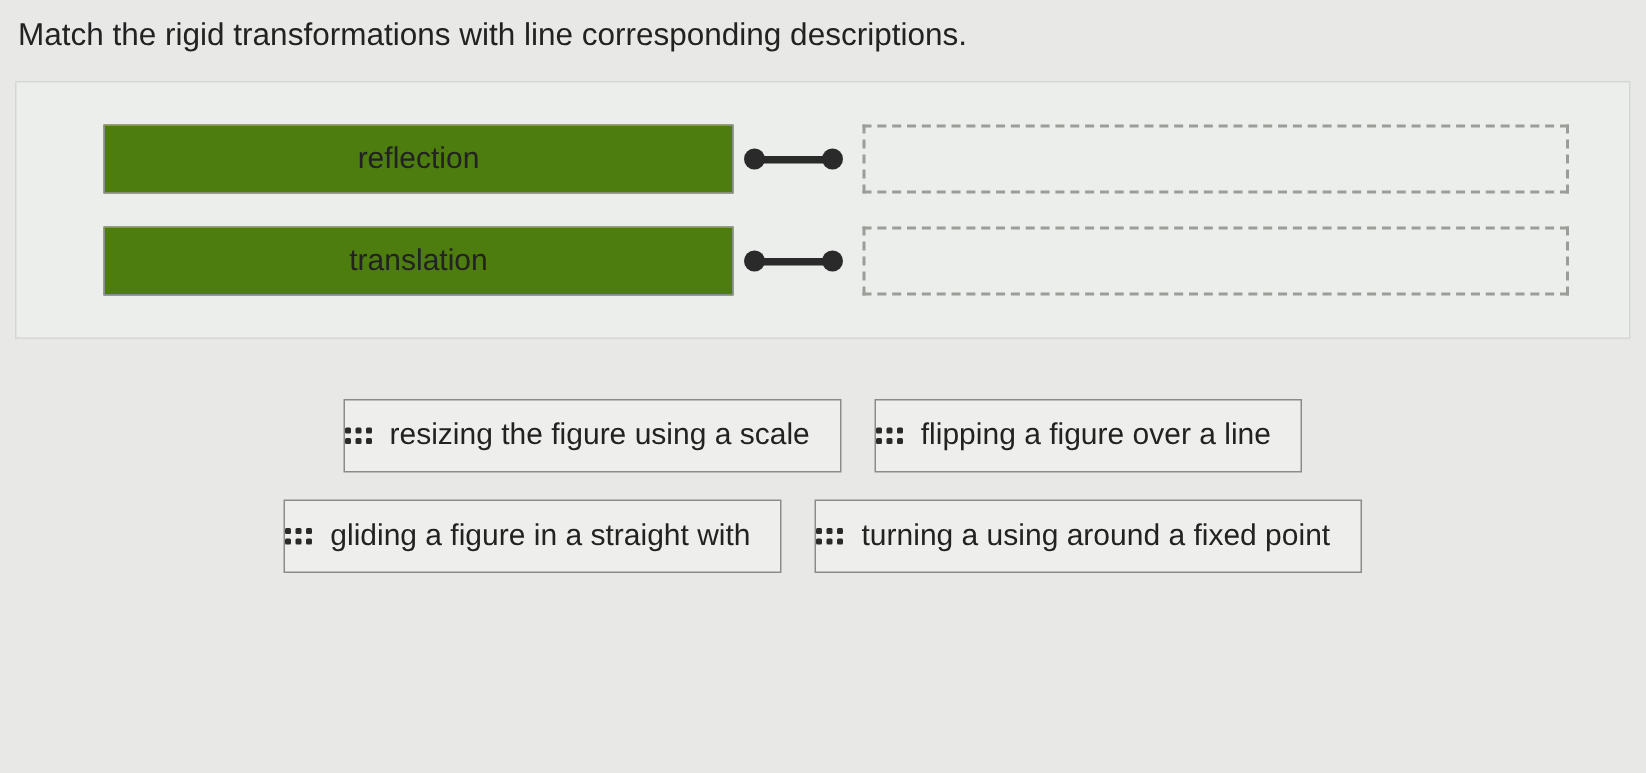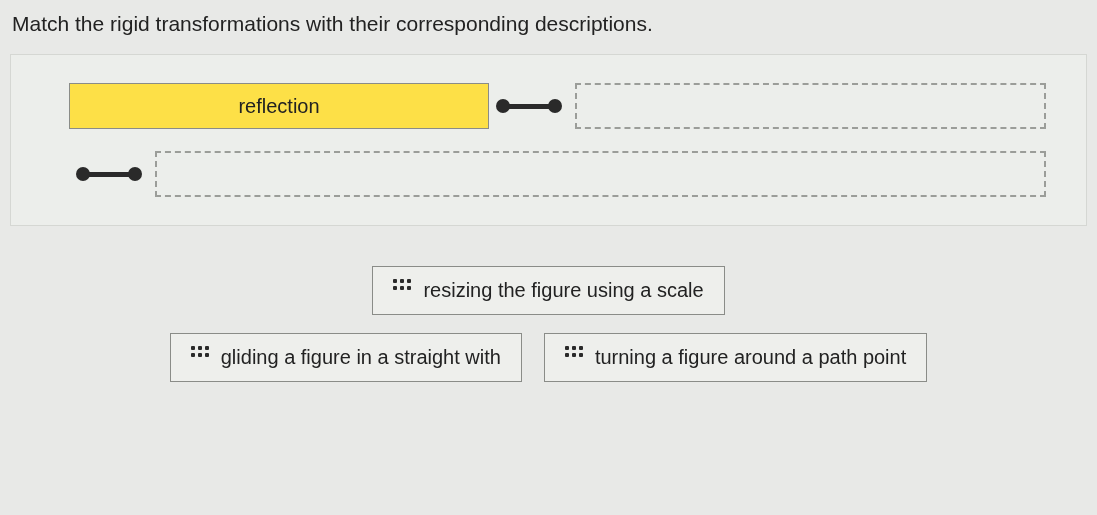--- a/index.html
+++ b/index.html
@@ -35,21 +35,21 @@
       align-items: center;
       margin-bottom: 22px;
     }
     .match-row:last-child {
       margin-bottom: 0;
     }
     .term-box {
       width: 420px;
       height: 46px;
       border: 1px solid #8a8c88;
-      background: #fde047;
+      background: #4d7c0f;
       display: flex;
       align-items: center;
       justify-content: center;
       font-size: 20px;
       color: #222;
     }
     .connector {
       width: 80px;
       height: 46px;
       display: flex;
@@ -92,25 +92,25 @@
       padding: 0 60px;
     }
     .options-row {
       display: flex;
       gap: 22px;
       justify-content: center;
     }
     .option-tile {
       border: 1px solid #8a8c88;
       background: #eeefec;
-      padding: 12px 20px 12px 20px;
+      padding: 12px 20px 12px 0;
       font-size: 20px;
       color: #222;
       display: flex;
-      align-items: flex-start;
+      align-items: center;
       gap: 12px;
       cursor: grab;
       white-space: nowrap;
     }
     .grip {
       display: inline-flex;
       flex-direction: column;
       gap: 3px;
     }
     .grip-row {
@@ -122,36 +122,39 @@
       height: 4px;
       background: #2a2a2a;
       border-radius: 1px;
     }
   </style>
 </head>
 <body>
 
 <div class="page">
 
-  <div class="question-text">Match the rigid transformations with their corresponding descriptions.</div>
+  <div class="question-text">Match the rigid transformations with line corresponding descriptions.</div>
 
   <div class="match-area">
 
     <div class="match-row">
       <div class="term-box">
         <span>reflection</span>
       </div>
       <div class="connector">
         <div class="connector-line"></div>
       </div>
       <div class="dropzone"></div>
     </div>
 
 
     <div class="match-row">
+      <div class="term-box">
+        <span>translation</span>
+      </div>
       <div class="connector">
         <div class="connector-line"></div>
       </div>
       <div class="dropzone"></div>
     </div>
 
   </div>
 
   <div class="options-area">
     <div class="options-row">
@@ -163,20 +166,35 @@
               <span class="grip-dot"></span>
             </span>
           <span class="grip-row">
               <span class="grip-dot"></span>
               <span class="grip-dot"></span>
               <span class="grip-dot"></span>
             </span>
         </span>
         <span>resizing the figure using a scale</span>
       </div>
+      <div class="option-tile">
+        <span class="grip">
+          <span class="grip-row">
+              <span class="grip-dot"></span>
+              <span class="grip-dot"></span>
+              <span class="grip-dot"></span>
+            </span>
+          <span class="grip-row">
+              <span class="grip-dot"></span>
+              <span class="grip-dot"></span>
+              <span class="grip-dot"></span>
+            </span>
+        </span>
+        <span>flipping a figure over a line</span>
+      </div>
     </div>
     <div class="options-row">
       <div class="option-tile">
         <span class="grip">
           <span class="grip-row">
               <span class="grip-dot"></span>
               <span class="grip-dot"></span>
               <span class="grip-dot"></span>
             </span>
           <span class="grip-row">
@@ -193,18 +211,18 @@
               <span class="grip-dot"></span>
               <span class="grip-dot"></span>
               <span class="grip-dot"></span>
             </span>
           <span class="grip-row">
               <span class="grip-dot"></span>
               <span class="grip-dot"></span>
               <span class="grip-dot"></span>
             </span>
         </span>
-        <span>turning a figure around a path point</span>
+        <span>turning a using around a fixed point</span>
       </div>
     </div>
   </div>
 
 </div>
 
 </body></html>

